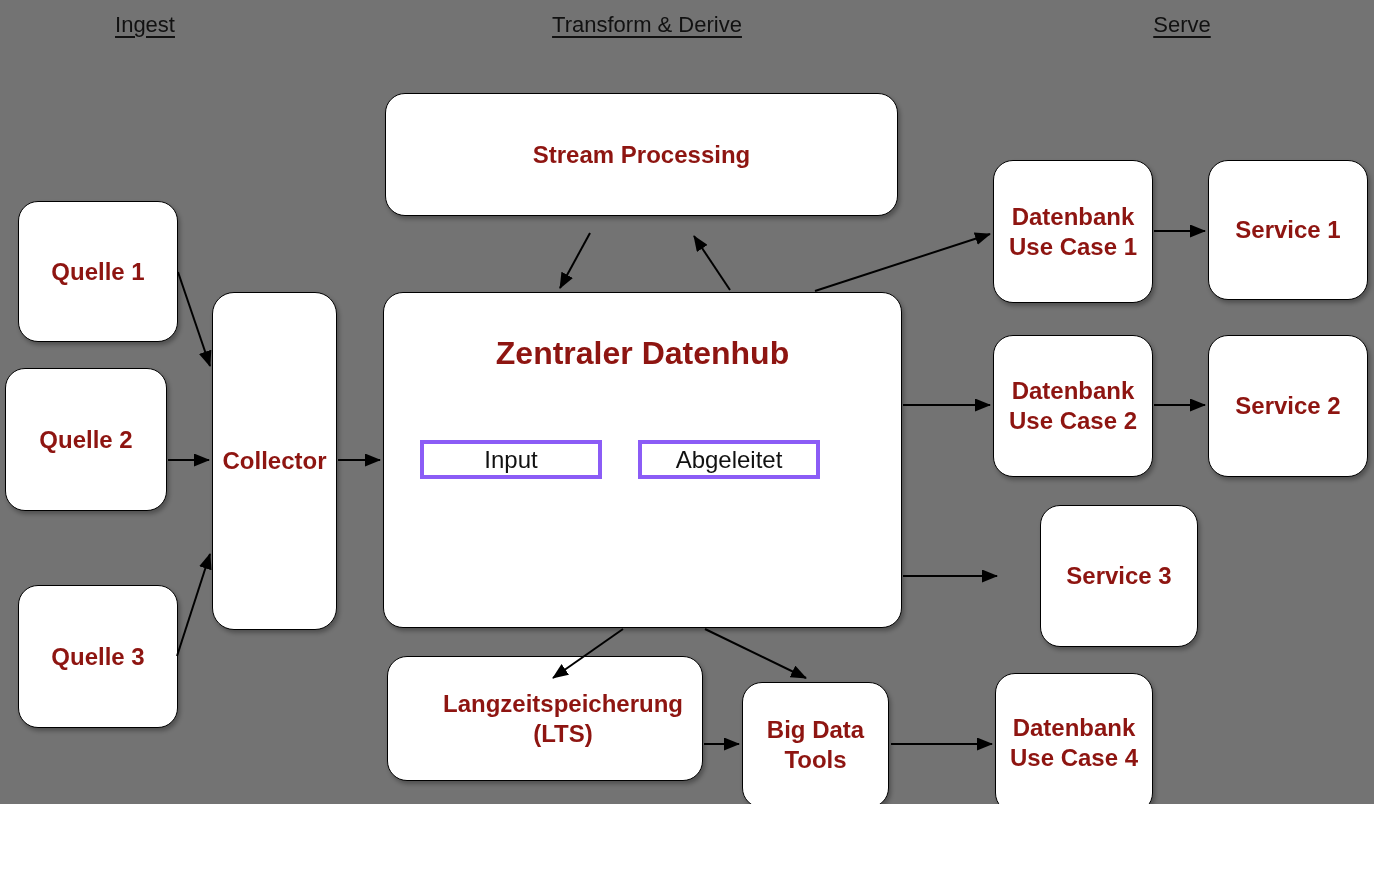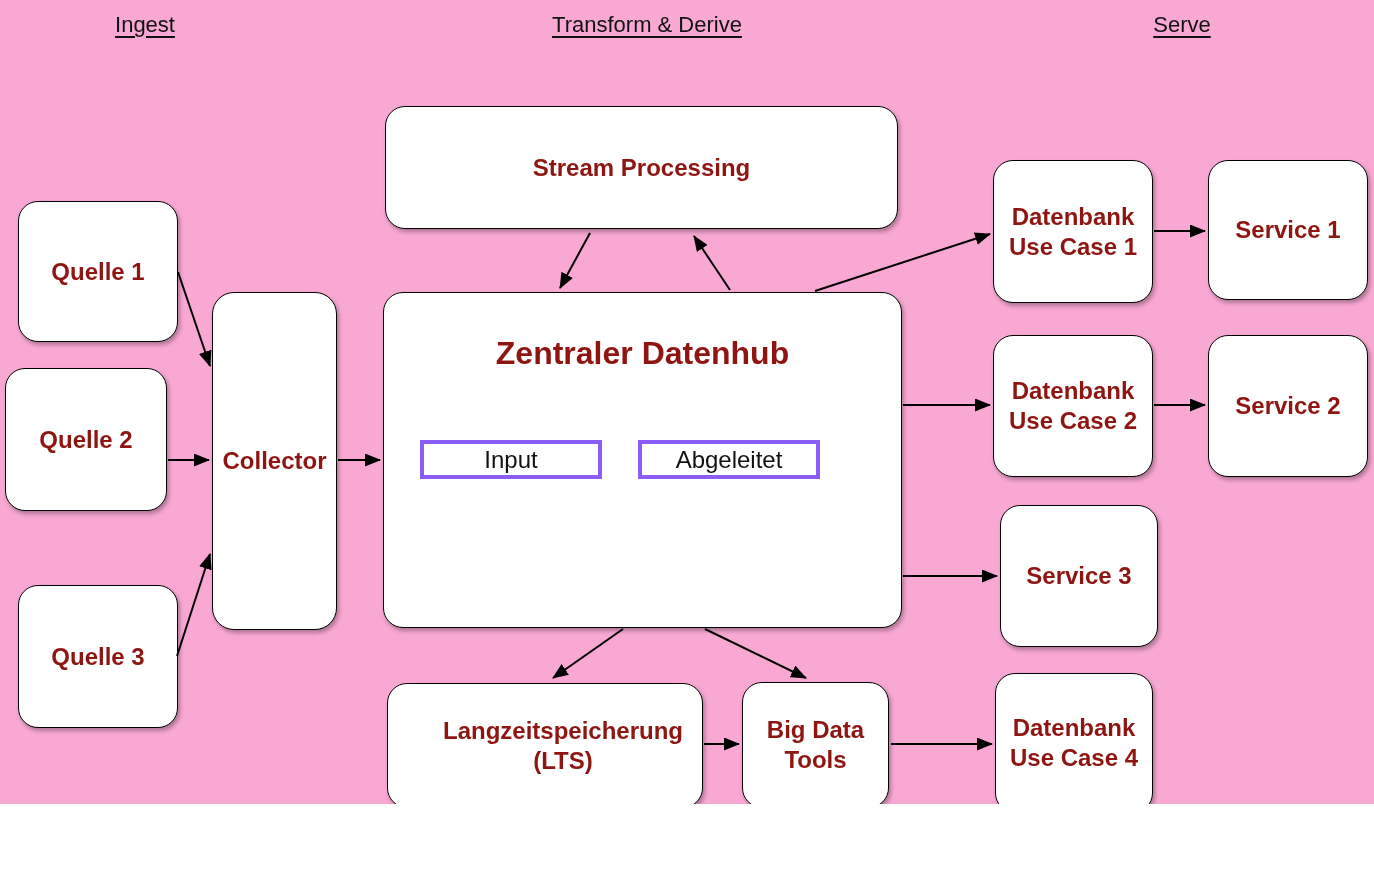--- a/index.html
+++ b/index.html
@@ -1,17 +1,17 @@
 <!DOCTYPE html>
 <html><head>
 <meta charset="utf-8">
 <style>
   html,body{margin:0;padding:0;background:#ffffff;}
   .canvas{
-    position:relative;width:1374px;height:804px;background:#f9a8d4;overflow:hidden;
+    position:relative;width:1374px;height:804px;background:#737373;overflow:hidden;
     font-family:"Liberation Sans","DejaVu Sans",sans-serif;
   }
   .lane-header{
     position:absolute;transform:translateX(-50%);
     font-size:22px;color:#111111;text-decoration:underline;
     text-underline-offset:4px;white-space:nowrap;
   }
   .node{
     position:absolute;background:#ffffff;border:1.5px solid #000000;border-radius:20px;
     box-shadow:2px 3px 4px rgba(0,0,0,0.30);
@@ -42,43 +42,43 @@
   <div class="lane-header" style="left:647px;top:12px;">Transform &amp; Derive</div>
   <div class="lane-header" style="left:1182px;top:12px;">Serve</div>
   <div class="lane-header" style="left:632px;top:882px;">Store</div>
 
   <div class="node" style="left:18px;top:201px;width:160px;height:141px;">Quelle 1</div>
   <div class="node" style="left:5px;top:368px;width:162px;height:143px;">Quelle 2</div>
   <div class="node" style="left:18px;top:585px;width:160px;height:143px;">Quelle 3</div>
 
   <div class="node" style="left:212px;top:292px;width:125px;height:338px;border-radius:22px;">Collector</div>
 
-  <div class="node" style="left:385px;top:106px;width:513px;height:123px;text-align:right;">Stream Processing</div>
+  <div class="node" style="left:385px;top:93px;width:513px;height:123px;text-align:right;">Stream Processing</div>
 
   <div class="node datenhub" style="left:383px;top:292px;width:519px;height:336px;">
     <div class="datenhub-title">Zentraler Datenhub</div>
     <div class="inner-rect" style="left:36px;top:147px;width:182px;height:39px;">
       <span>Input</span>
     </div>
     <div class="inner-rect" style="left:254px;top:147px;width:182px;height:39px;">
       <span>Abgeleitet</span>
     </div>
   </div>
 
   <div class="node" style="left:993px;top:160px;width:160px;height:143px;">Datenbank
 Use Case 1</div>
   <div class="node" style="left:1208px;top:160px;width:160px;height:140px;">Service 1</div>
   <div class="node" style="left:993px;top:335px;width:160px;height:142px;">Datenbank
 Use Case 2</div>
   <div class="node" style="left:1208px;top:335px;width:160px;height:142px;">Service 2</div>
-  <div class="node" style="left:1000px;top:505px;width:158px;height:142px;">Service 3</div>
+  <div class="node" style="left:1040px;top:505px;width:158px;height:142px;">Service 3</div>
   <div class="node" style="left:995px;top:673px;width:158px;height:140px;">Datenbank
 Use Case 4</div>
 
-  <div class="node" style="left:387px;top:683px;width:316px;height:125px;padding-left:40px;">Langzeitspeicherung (LTS)</div>
+  <div class="node" style="left:387px;top:656px;width:316px;height:125px;padding-left:40px;">Langzeitspeicherung (LTS)</div>
   <div class="node" style="left:742px;top:682px;width:147px;height:126px;">Big Data
 Tools</div>
 
   <svg class="arrow-layer" viewBox="0 0 1374 896" xmlns="http://www.w3.org/2000/svg">
     <defs>
       <marker id="ah" markerUnits="userSpaceOnUse" markerWidth="17" markerHeight="13" refX="15" refY="6.5" orient="auto">
         <path d="M0,0 L16,6.5 L0,13 Z" fill="#000000"></path>
       </marker>
     </defs>
     <line x1="178" y1="272" x2="210" y2="366" marker-end="url(#ah)"></line>

